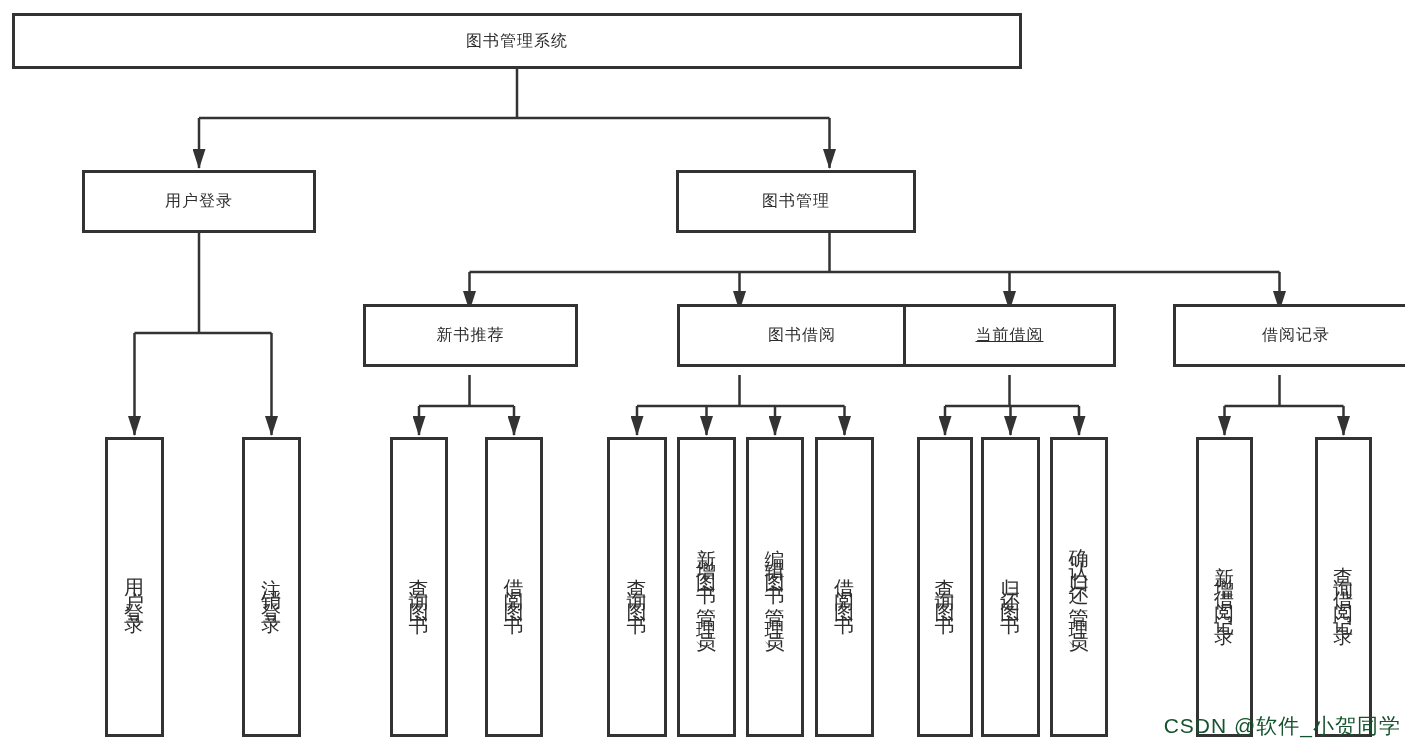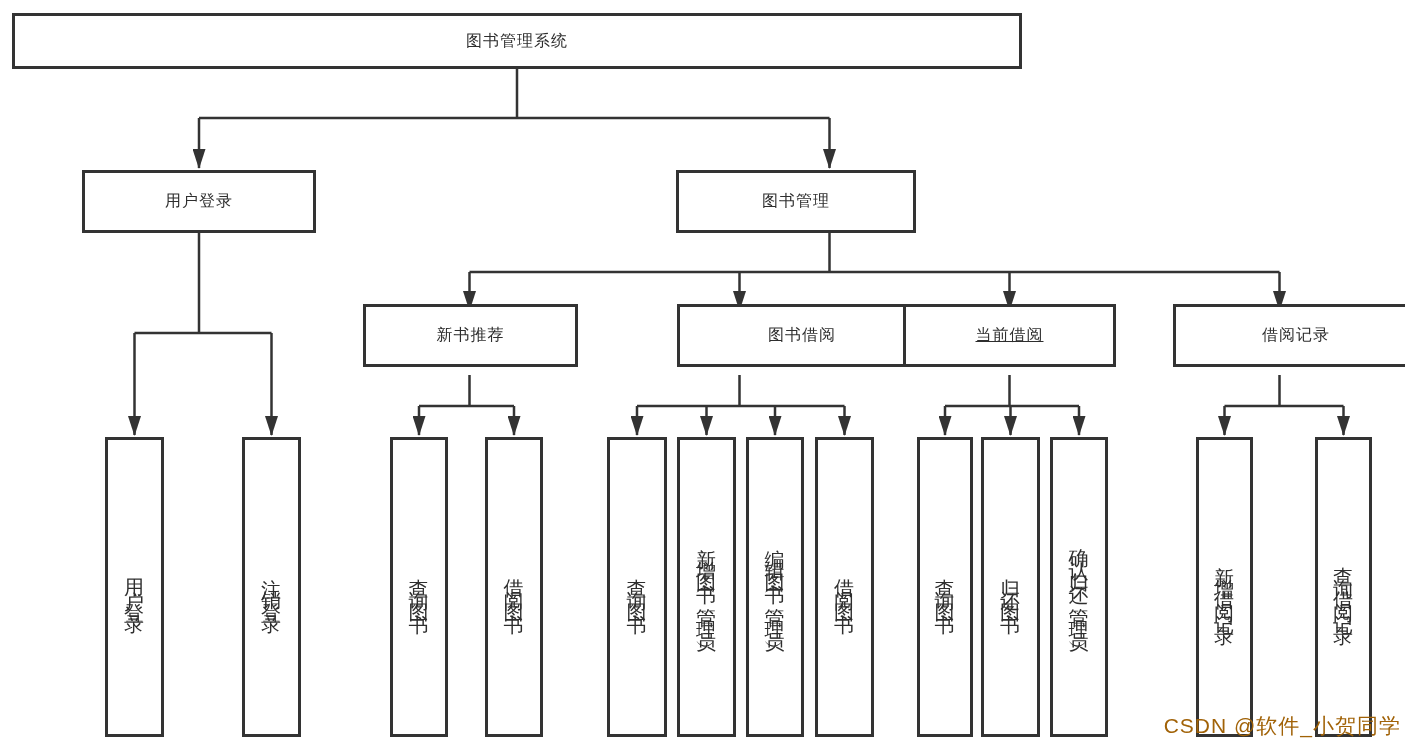--- a/index.html
+++ b/index.html
@@ -53,21 +53,21 @@
     font-size: 20px;
     line-height: 1;
     letter-spacing: 12px;
     white-space: nowrap;
   }
   .watermark {
     position: absolute;
     right: 4px;
     bottom: 7px;
     font-size: 21px;
-    color: #a16207;
+    color: #14532d;
     letter-spacing: 1px;
     white-space: nowrap;
   }
 </style>
 </head>
 <body>
 
 <div class="stage">
 
   <svg class="connectors" width="1405" height="747" viewBox="0 0 1405 747" stroke="#333333" stroke-width="2.5" fill="none">

